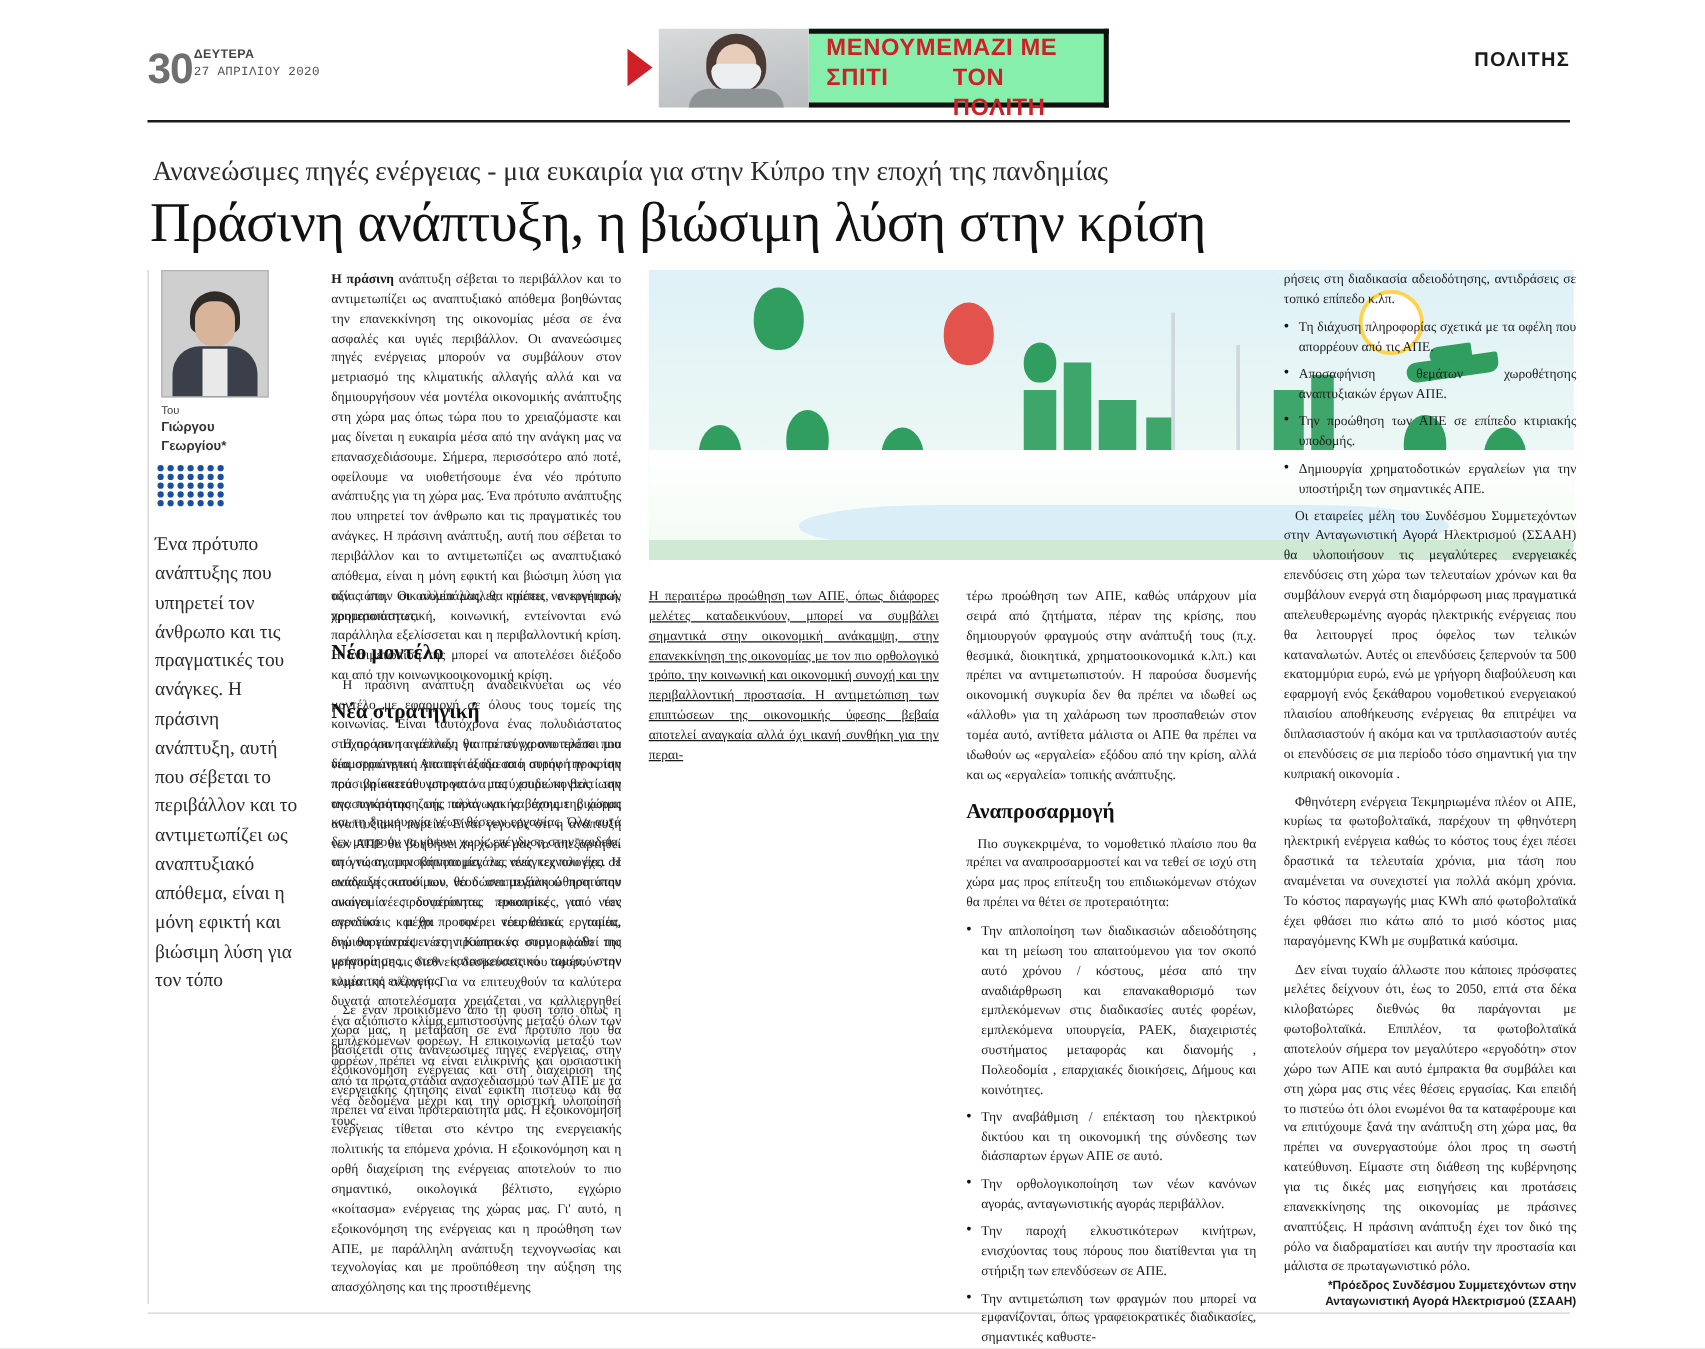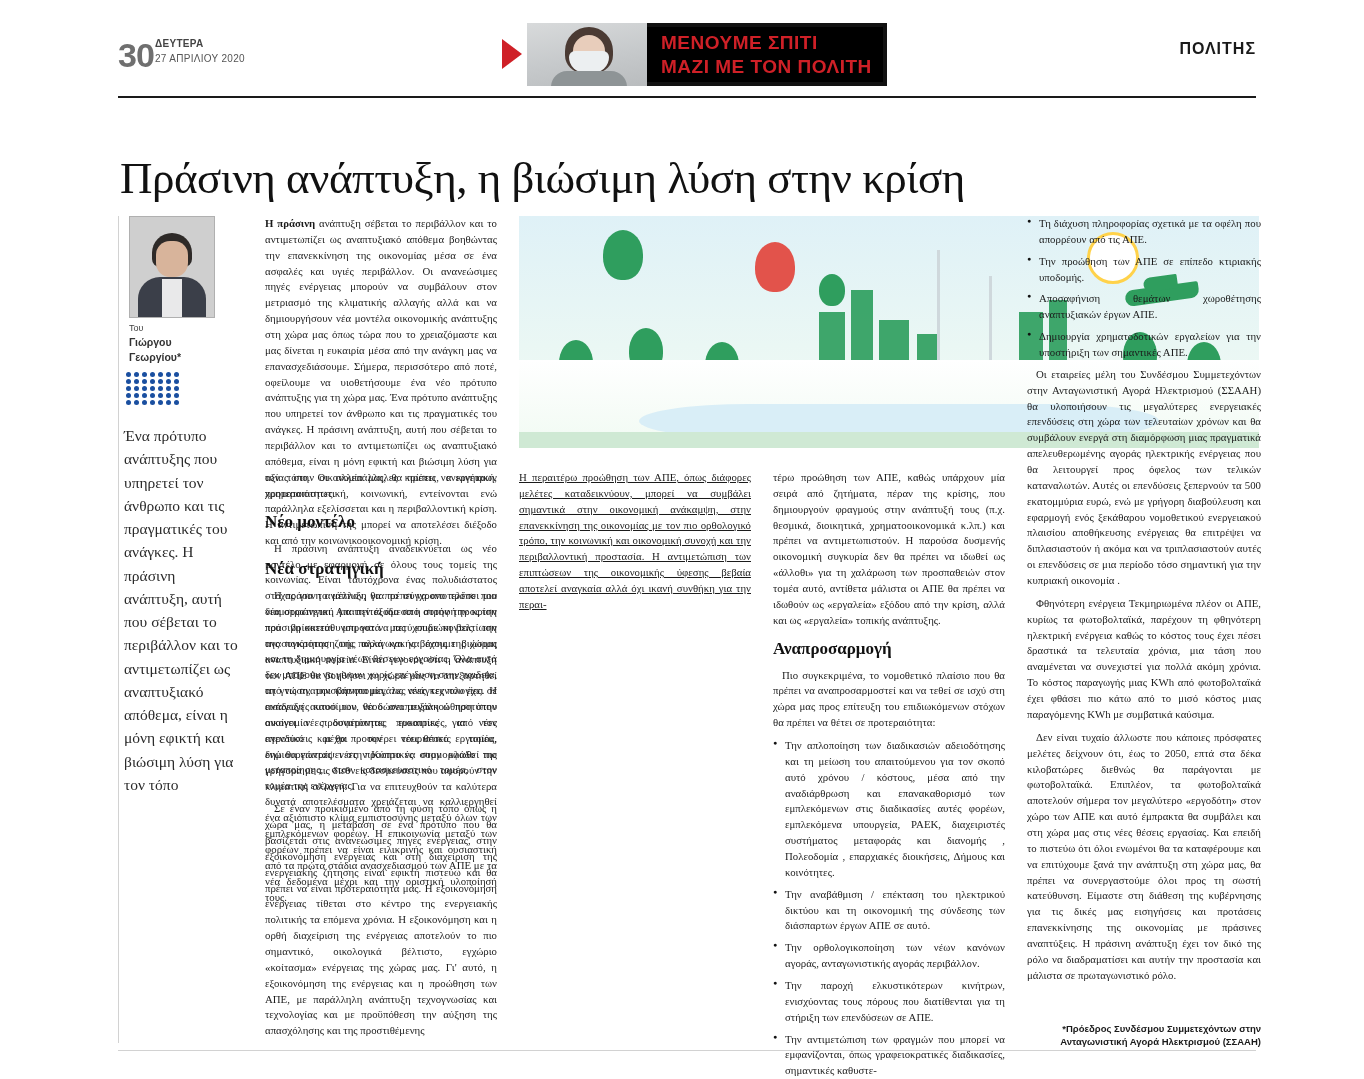--- a/index.html
+++ b/index.html
@@ -38,21 +38,21 @@
     position: absolute;
     left: 155px;
     top: 36px;
     font-family: "Liberation Sans", sans-serif;
     font-size: 10px;
     font-weight: bold;
     color: #444;
     line-height: 1.5;
     letter-spacing: 0.3px;
   }
-  .masthead-date .d2 { font-weight: normal; color: #555; }
+  .masthead-date .d2 { font-weight: normal; color: #555; font-family: Liberation Mono, monospace; }
 
   .banner {
     position: absolute;
     left: 497px;
     top: 23px;
     width: 390px;
     height: 63px;
     background: #ffffff;
     display: flex;
     align-items: stretch;
@@ -99,23 +99,23 @@
   }
   .banner-photo .body {
     position: absolute;
     left: 24px; top: 48px;
     width: 76px; height: 22px;
     background: #8e9496;
     border-radius: 16px 16px 0 0;
   }
   .banner-text {
     flex: 1;
-    background: #000000;
+    background: #86efac;
     display: flex;
-    flex-direction: column;
+    flex-direction: row;
     justify-content: center;
     padding-left: 14px;
     border-top: 4px solid #111;
     border-bottom: 4px solid #111;
     border-right: 4px solid #111;
   }
   .banner-text .l1, .banner-text .l2 {
     font-family: "Liberation Sans", sans-serif;
     font-weight: bold;
     font-size: 19px;
@@ -371,20 +371,21 @@
         <div class="l2">ΜΑΖΙ ΜΕ ΤΟΝ ΠΟΛΙΤΗ</div>
       </div>
     </div>
 
     <div class="brand">ΠΟΛΙΤΗΣ</div>
   </div>
   <div class="rule-top"></div>
   <div class="rule-left"></div>
   <div class="rule-bottom"></div>
 
+  <div class="kicker">Ανανεώσιμες πηγές ενέργειας - μια ευκαιρία για στην Κύπρο την εποχή της πανδημίας</div>
   <div class="headline">Πράσινη ανάπτυξη, η βιώσιμη λύση στην κρίση</div>
 
   <div class="author-photo">
     <div class="hair"></div>
       <div class="face"></div>
       <div class="torso"></div>
       <div class="shirt"></div>
   </div>
   <div class="author-byline">
     <div class="small">Του</div>
@@ -481,24 +482,25 @@
     <ul class="bullet-list" id="bullets-col3">
         <li>Την απλοποίηση των διαδικασιών αδειοδότησης και τη μείωση του απαιτούμενου για τον σκοπό αυτό χρόνου / κόστους, μέσα από την αναδιάρθρωση και επανακαθορισμό των εμπλεκόμενων στις διαδικασίες αυτές φορέων, εμπλεκόμενα υπουργεία, ΡΑΕΚ, διαχειριστές συστήματος μεταφοράς και διανομής , Πολεοδομία , επαρχιακές διοικήσεις, Δήμους και κοινότητες.</li>
         <li>Την αναβάθμιση / επέκταση του ηλεκτρικού δικτύου και τη οικονομική της σύνδεσης των διάσπαρτων έργων ΑΠΕ σε αυτό.</li>
         <li>Την ορθολογικοποίηση των νέων κανόνων αγοράς, ανταγωνιστικής αγοράς περιβάλλον.</li>
         <li>Την παροχή ελκυστικότερων κινήτρων, ενισχύοντας τους πόρους που διατίθενται για τη στήριξη των επενδύσεων σε ΑΠΕ.</li>
         <li>Την αντιμετώπιση των φραγμών που μπορεί να εμφανίζονται, όπως γραφειοκρατικές διαδικασίες, σημαντικές καθυστε-</li>
       </ul>
   </div>
 
   <div class="col" id="col4">
+    <p class="noindent">ρήσεις στη διαδικασία αδειοδότησης, αντιδράσεις σε τοπικό επίπεδο κ.λπ.</p>
     <ul class="bullet-list" id="bullets-col4">
         <li>Τη διάχυση πληροφορίας σχετικά με τα οφέλη που απορρέουν από τις ΑΠΕ.</li>
+        <li>Αποσαφήνιση θεμάτων χωροθέτησης αναπτυξιακών έργων ΑΠΕ.</li>
         <li>Την προώθηση των ΑΠΕ σε επίπεδο κτιριακής υποδομής.</li>
-        <li>Αποσαφήνιση θεμάτων χωροθέτησης αναπτυξιακών έργων ΑΠΕ.</li>
         <li>Δημιουργία χρηματοδοτικών εργαλείων για την υποστήριξη των σημαντικές ΑΠΕ.</li>
       </ul>
     <p>Οι εταιρείες μέλη του Συνδέσμου Συμμετεχόντων στην Ανταγωνιστική Αγορά Ηλεκτρισμού (ΣΣΑΑΗ) θα υλοποιήσουν τις μεγαλύτερες ενεργειακές επενδύσεις στη χώρα των τελευταίων χρόνων και θα συμβάλουν ενεργά στη διαμόρφωση μιας πραγματικά απελευθερωμένης αγοράς ηλεκτρικής ενέργειας που θα λειτουργεί προς όφελος των τελικών καταναλωτών. Αυτές οι επενδύσεις ξεπερνούν τα 500 εκατομμύρια ευρώ, ενώ με γρήγορη διαβούλευση και εφαρμογή ενός ξεκάθαρου νομοθετικού ενεργειακού πλαισίου αποθήκευσης ενέργειας θα επιτρέψει να διπλασιαστούν ή ακόμα και να τριπλασιαστούν αυτές οι επενδύσεις σε μια περίοδο τόσο σημαντική για την κυπριακή οικονομία .</p>
     <p>Φθηνότερη ενέργεια Τεκμηριωμένα πλέον οι ΑΠΕ, κυρίως τα φωτοβολταϊκά, παρέχουν τη φθηνότερη ηλεκτρική ενέργεια καθώς το κόστος τους έχει πέσει δραστικά τα τελευταία χρόνια, μια τάση που αναμένεται να συνεχιστεί για πολλά ακόμη χρόνια. Το κόστος παραγωγής μιας KWh από φωτοβολταϊκά έχει φθάσει πιο κάτω από το μισό κόστος μιας παραγόμενης KWh με συμβατικά καύσιμα.</p>
     <p>Δεν είναι τυχαίο άλλωστε που κάποιες πρόσφατες μελέτες δείχνουν ότι, έως το 2050, επτά στα δέκα κιλοβατώρες διεθνώς θα παράγονται με φωτοβολταϊκά. Επιπλέον, τα φωτοβολταϊκά αποτελούν σήμερα τον μεγαλύτερο «εργοδότη» στον χώρο των ΑΠΕ και αυτό έμπρακτα θα συμβάλει και στη χώρα μας στις νέες θέσεις εργασίας. Και επειδή το πιστεύω ότι όλοι ενωμένοι θα τα καταφέρουμε και να επιτύχουμε ξανά την ανάπτυξη στη χώρα μας, θα πρέπει να συνεργαστούμε όλοι προς τη σωστή κατεύθυνση. Είμαστε στη διάθεση της κυβέρνησης για τις δικές μας εισηγήσεις και προτάσεις επανεκκίνησης της οικονομίας με πράσινες αναπτύξεις. Η πράσινη ανάπτυξη έχει τον δικό της ρόλο να διαδραματίσει και αυτήν την προστασία και μάλιστα σε πρωταγωνιστικό ρόλο.</p>
   </div>
 
   <div class="footnote">*Πρόεδρος Συνδέσμου Συμμετεχόντων στην Ανταγωνιστική Αγορά Ηλεκτρισμού (ΣΣΑΑΗ)</div>
 </div>
 

